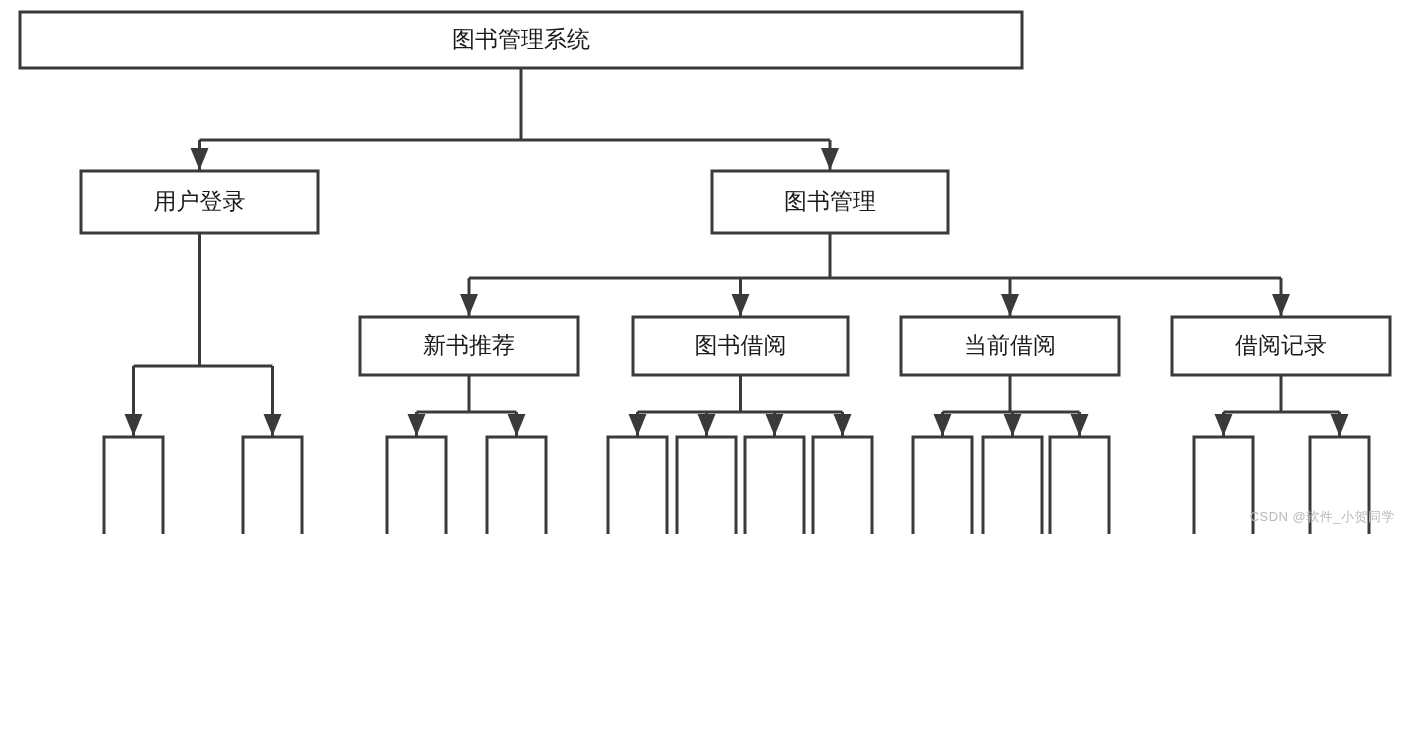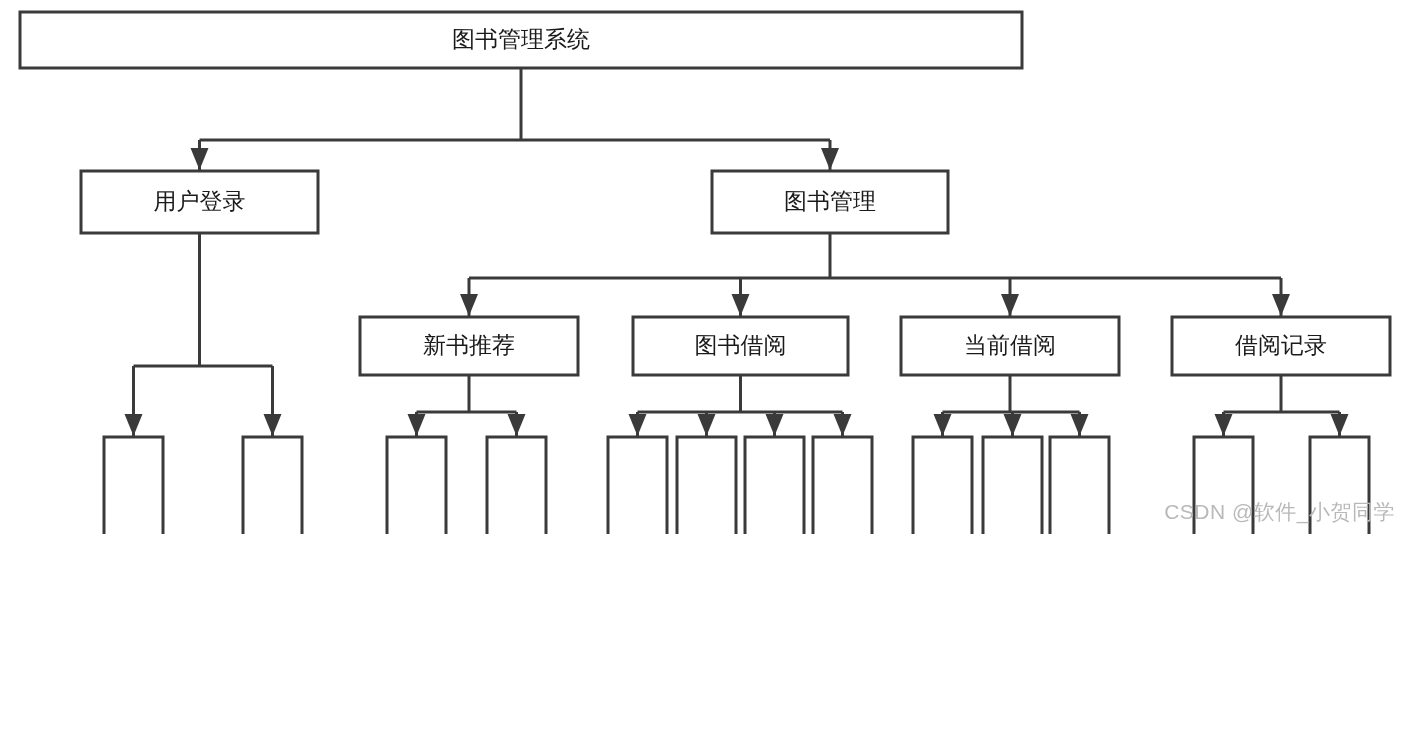--- a/index.html
+++ b/index.html
@@ -59,21 +59,21 @@
     align-items: center;
     justify-content: center;
     white-space: nowrap;
     pointer-events: none;
   }
   .watermark {
     position: absolute;
     right: 10px;
     bottom: 8px;
     font-family: "Liberation Sans", "DejaVu Sans", sans-serif;
-    font-size: 21px;
+    font-size: 13px;
     color: #b9b9b9;
     white-space: nowrap;
     letter-spacing: 0.5px;
   }
 </style>
 </head>
 <body>
 
 <div id="diagram-root">
 

